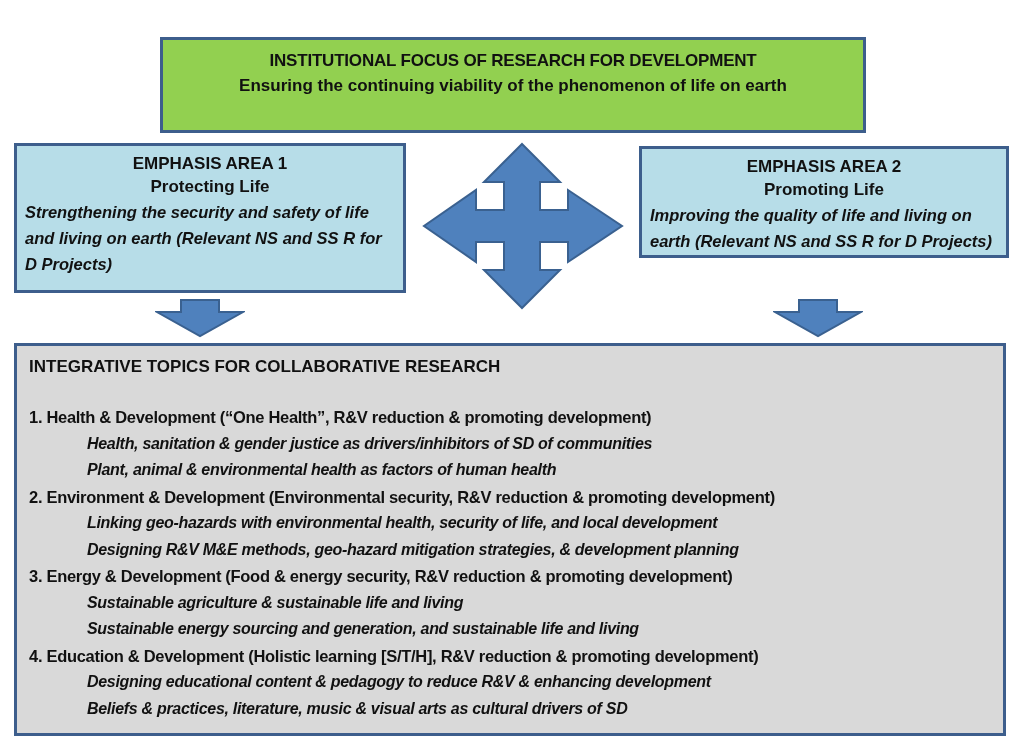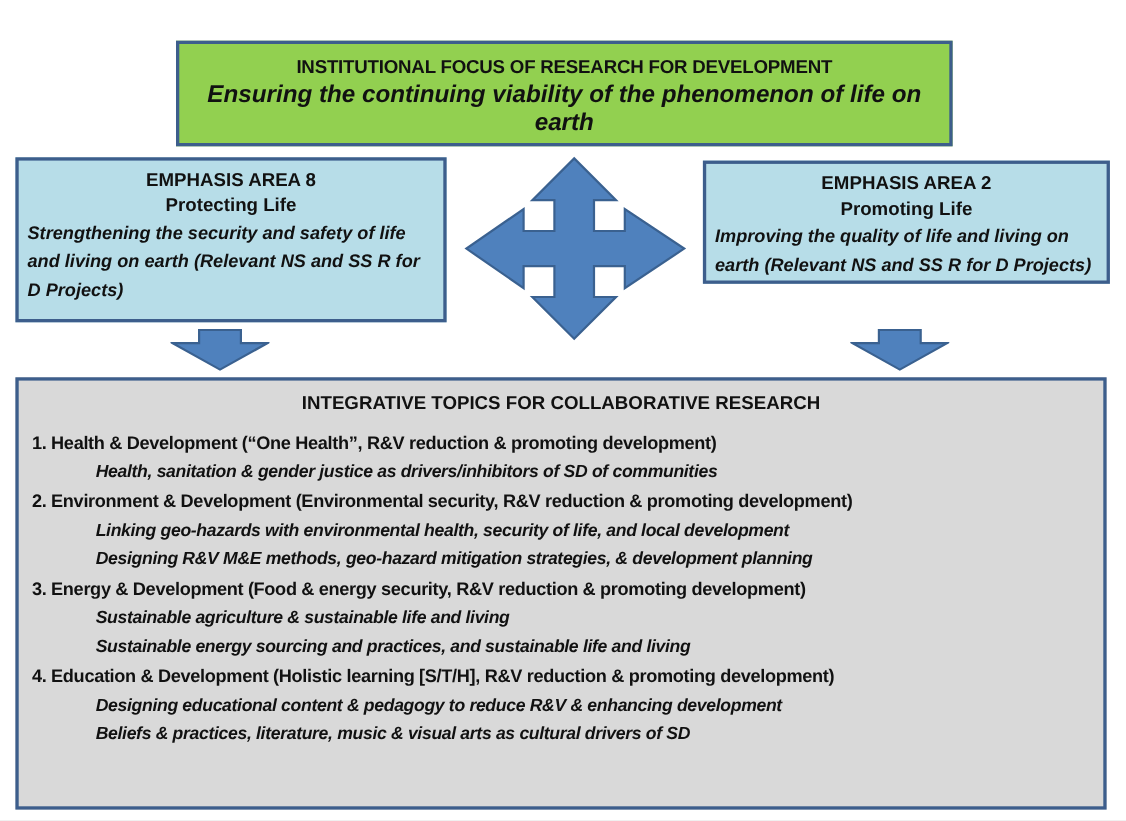--- a/index.html
+++ b/index.html
@@ -13,57 +13,57 @@
     position:absolute; box-sizing:border-box;
     border:3px solid #3d5e8c;
   }
   #top-box {
     left:160px; top:13px; width:706px; height:96px;
     background:#92d050;
     text-align:center; padding-top:8px;margin-top:24px;
   }
   #top-box .t1 { font-weight:bold; font-size:17px; line-height:25px; letter-spacing:-0.2px; }
   #top-box .t2 { font-weight:bold; font-size:17px; line-height:25px; }
-  #top-box .t3 { font-weight:bold; font-style:italic; font-size:22px; line-height:25px; }
+  #top-box .t3 { font-weight:bold; font-size:17px; line-height:25px; }
 
   .ea {
     background:#b7dde8; padding:6px 8px 0 8px;
   }
   #ea1 { left:14px; top:143px; width:392px; height:150px; }
   #ea2 { left:639px; top:146px; width:370px; height:112px; }
   .ea .h { text-align:center; font-weight:bold; font-size:17px; line-height:23px; }
   .ea .s { text-align:center; font-weight:bold; font-size:17px; line-height:24px; }
   .ea .d { font-weight:bold; font-style:italic; font-size:16.5px; line-height:26px; }
 
   #cross { position:absolute; left:420px; top:140px; width:205px; height:172px; }
   .down-arrow { position:absolute; width:90px; height:40px; }
   #arrow1 { left:155px; top:298px; }
   #arrow2 { left:773px; top:298px; }
 
   #bottom-box {
     left:14px; top:343px; width:992px; height:393px;
     background:#d9d9d9; padding:8px 0 0 12px;
   }
   #bottom-box .title {
-    text-align:center; font-size:17px; font-weight:bold; line-height:26px;
-    margin-bottom:10px; padding-right:12px;
+    font-size:17px; font-weight:bold; line-height:26px;
+    margin-bottom:24px; padding-right:12px;
   }
   .topic { font-weight:bold; font-size:16.5px; line-height:26.5px; white-space:nowrap; letter-spacing:-0.3px; }
   .sub { font-weight:bold; font-style:italic; font-size:16px; line-height:26.5px; padding-left:58px; white-space:nowrap; letter-spacing:-0.3px; }
 </style>
 </head>
 <body>
 
 <div id="top-box" class="box">
   <div class="t1">INSTITUTIONAL FOCUS OF RESEARCH FOR DEVELOPMENT</div>
   <div class="t3">Ensuring the continuing viability of the phenomenon of life on earth</div>
 </div>
 
 <div id="ea1" class="box ea">
-  <div class="h">EMPHASIS AREA 8</div>
+  <div class="h">EMPHASIS AREA 1</div>
   <div class="s">Protecting Life</div>
   <div class="d">Strengthening the security and safety of life and living on earth (Relevant NS and SS R for D Projects)</div>
 </div>
 
 <svg id="cross" viewBox="0 0 205 172">
   <polygon points="102,4 140,42 120,42 120,70 148,70 148,50 202,86 148,122 148,102 120,102 120,130 140,130 102,168 64,130 84,130 84,102 56,102 56,122 4,86 56,50 56,70 84,70 84,42 64,42" fill="#4f81bd" stroke="#3a6190" stroke-width="2" stroke-linejoin="miter"></polygon>
 </svg>
 
 <div id="ea2" class="box ea">
   <div class="h">EMPHASIS AREA 2</div>
@@ -76,25 +76,26 @@
 </svg>
 <svg id="arrow2" class="down-arrow" viewBox="0 0 90 40">
   <polygon points="26,2 64,2 64,14 88,14 45,38 2,14 26,14" fill="#4f81bd" stroke="#3a6190" stroke-width="2"></polygon>
 </svg>
 
 <div id="bottom-box" class="box">
   <div class="title">INTEGRATIVE TOPICS FOR COLLABORATIVE RESEARCH</div>
 
   <div class="topic">1. Health &amp; Development (“One Health”, R&amp;V reduction &amp; promoting development)</div>
   <div class="sub">Health, sanitation &amp; gender justice as drivers/inhibitors of SD of communities</div>
+  <div class="sub">Plant, animal &amp; environmental health as factors of human health</div>
 
   <div class="topic">2. Environment &amp; Development (Environmental security, R&amp;V reduction &amp; promoting development)</div>
   <div class="sub">Linking geo-hazards with environmental health, security of life, and local development</div>
   <div class="sub">Designing R&amp;V M&amp;E methods, geo-hazard mitigation strategies, &amp; development planning</div>
 
   <div class="topic">3. Energy &amp; Development (Food &amp; energy security, R&amp;V reduction &amp; promoting development)</div>
   <div class="sub">Sustainable agriculture &amp; sustainable life and living</div>
-  <div class="sub">Sustainable energy sourcing and practices, and sustainable life and living</div>
+  <div class="sub">Sustainable energy sourcing and generation, and sustainable life and living</div>
 
   <div class="topic">4. Education &amp; Development (Holistic learning [S/T/H], R&amp;V reduction  &amp; promoting development)</div>
   <div class="sub">Designing educational content &amp; pedagogy to reduce R&amp;V &amp; enhancing development</div>
   <div class="sub">Beliefs &amp; practices, literature,  music &amp; visual arts as cultural drivers of SD</div>
 </div>
 
 </body></html>

